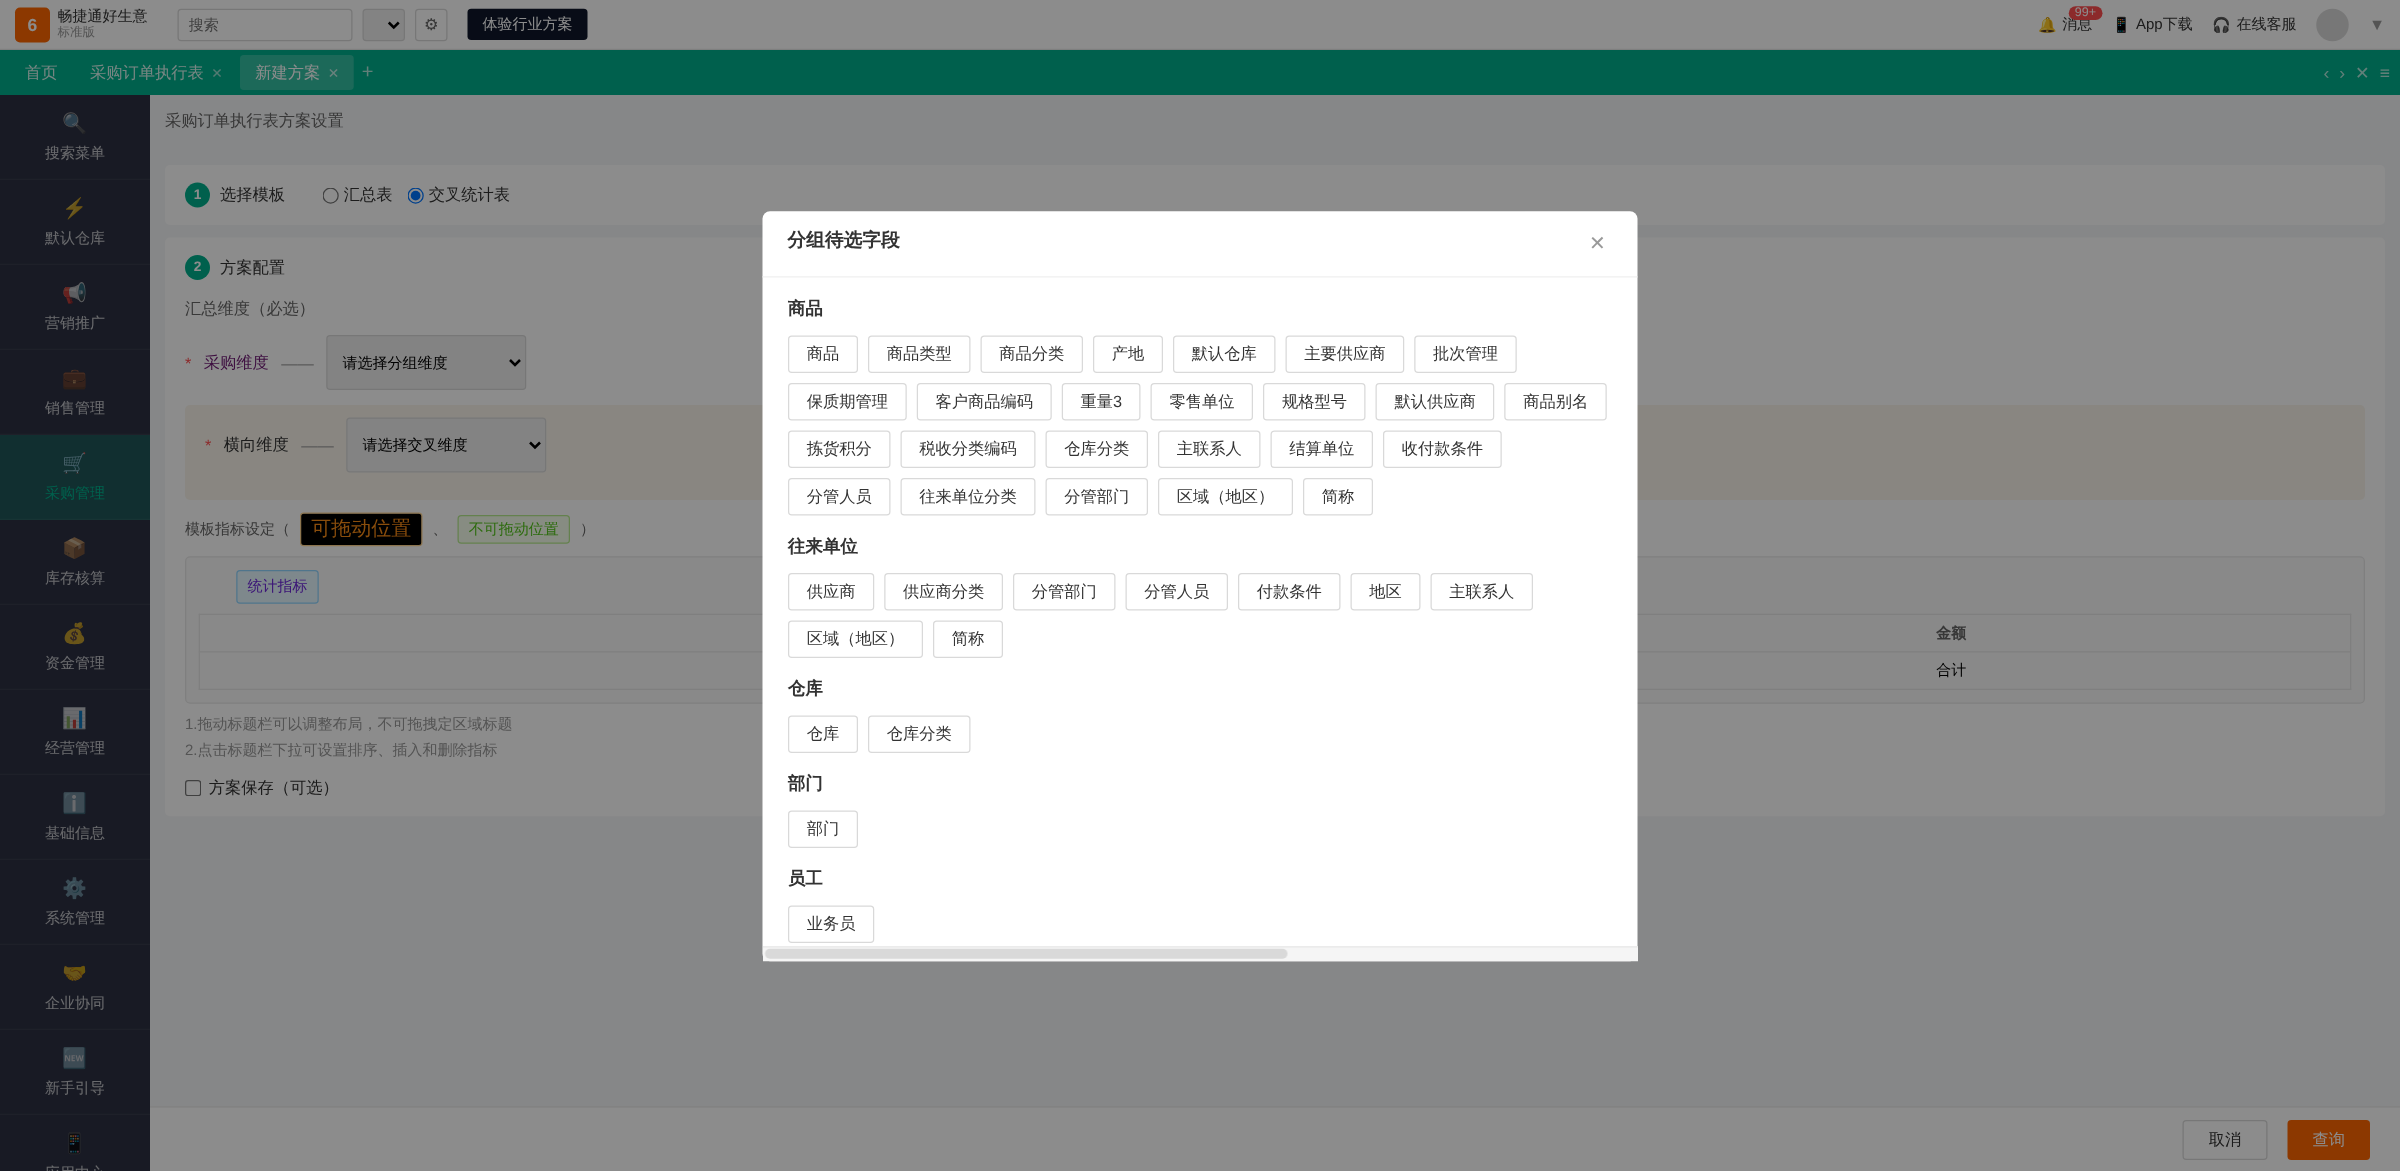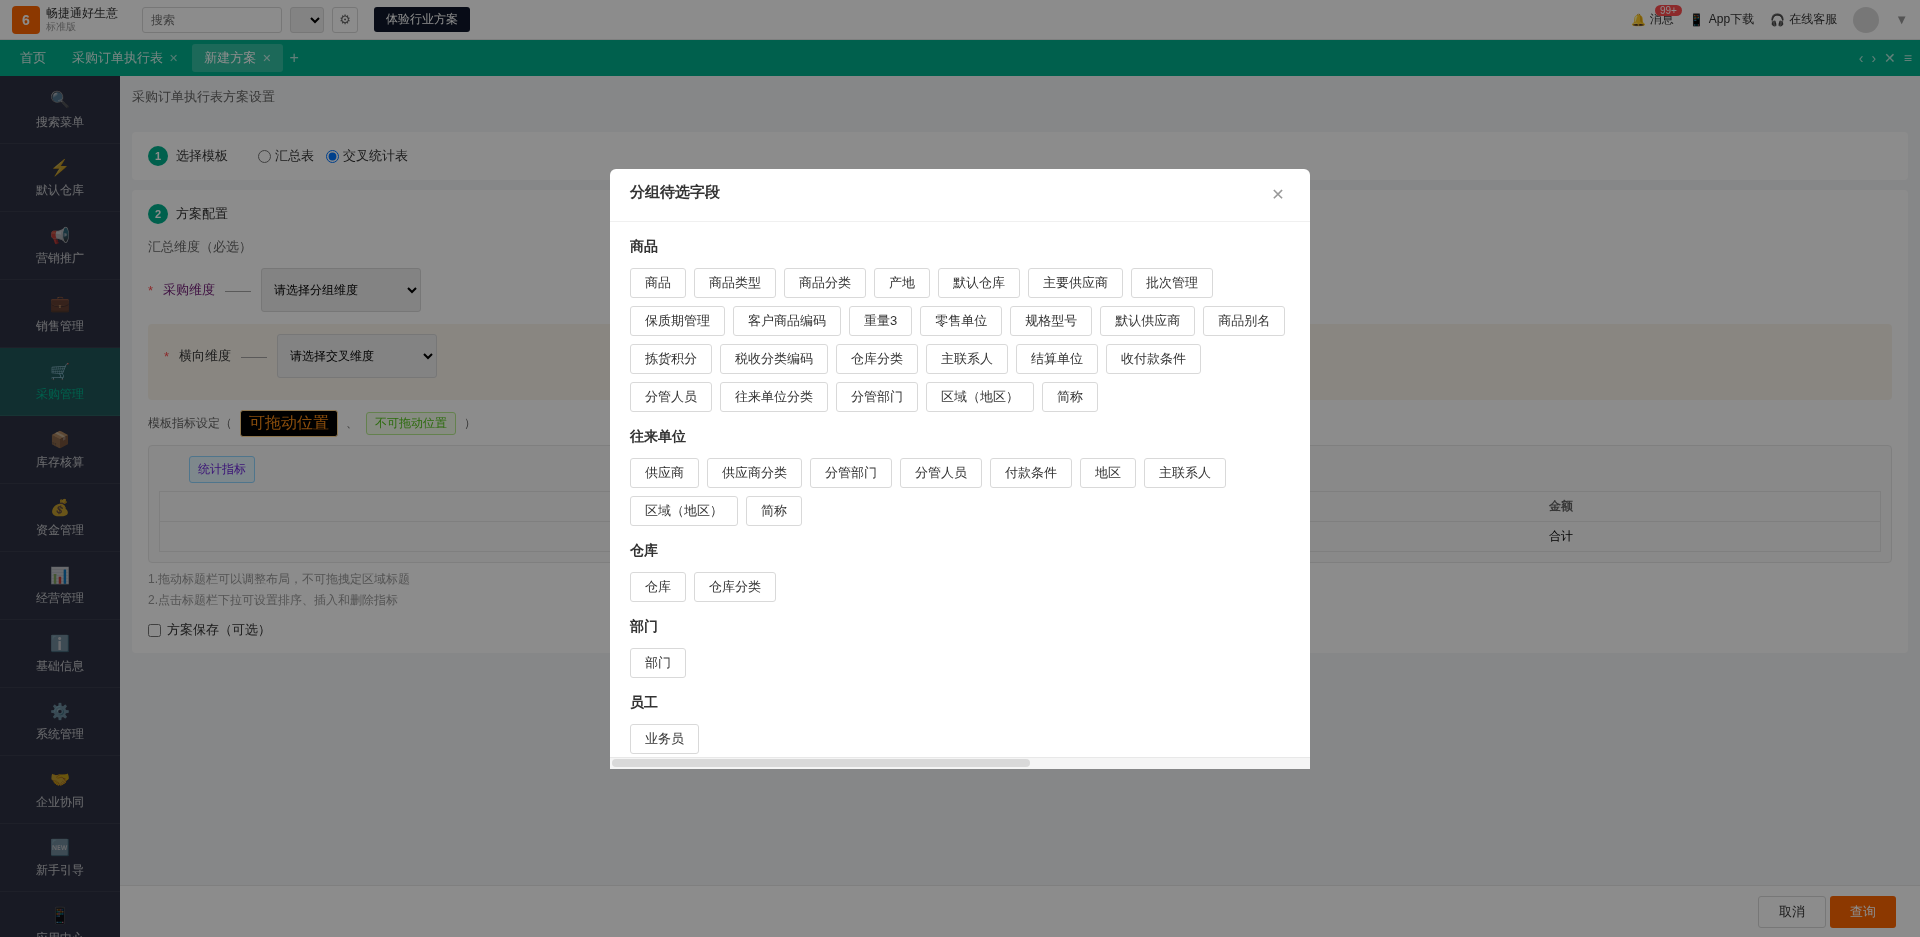--- a/index.html
+++ b/index.html
@@ -447,21 +447,21 @@
       bottom: 0;
       right: 0;
       left: 120px;
       height: 52px;
       background: white;
       border-top: 1px solid #e8e8e8;
       display: flex;
       align-items: center;
       justify-content: flex-end;
       padding: 0 24px;
-      gap: 4px;
+      gap: 16px;
       z-index: 100;
     }
   </style>
 </head>
 <body>
 
 <div class="top-header">
   <div class="logo-area">
     <div class="logo-icon">6</div>
     <div class="logo-text">

